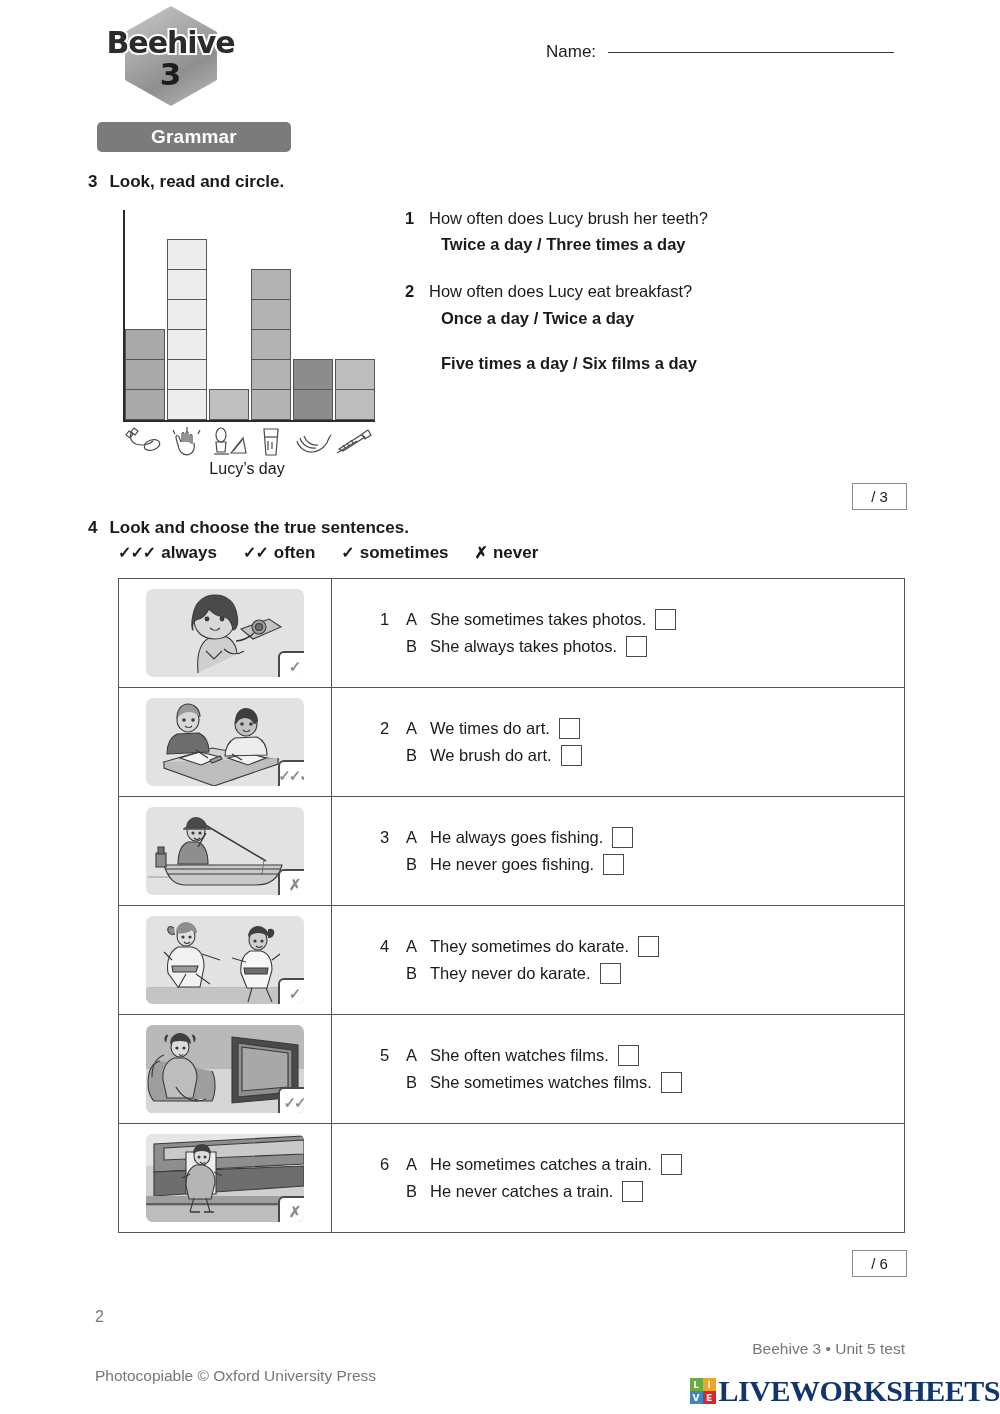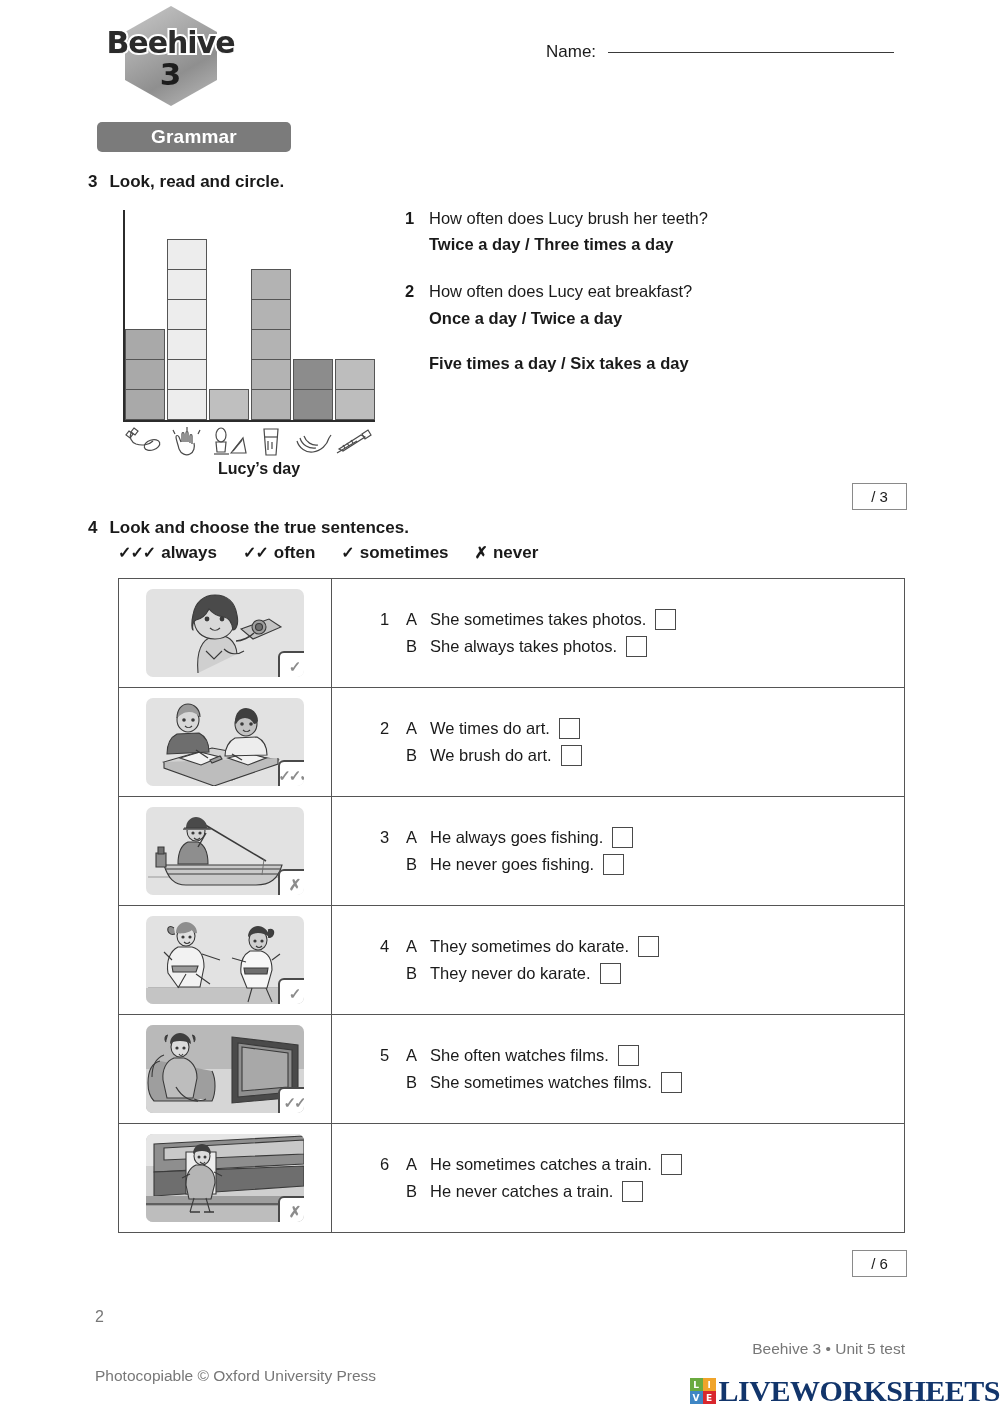--- a/index.html
+++ b/index.html
@@ -72,29 +72,29 @@
   .bar { width: 40px; display: flex; flex-direction: column-reverse; }
   .bar .cell {
     height: 31px; border: 1px solid #555555; margin-top: -1px; box-sizing: border-box;
   }
   #icon-row {
     position: absolute; left: 7px; top: 220px; width: 250px; height: 34px;
     display: flex; gap: 2px;
   }
   .chart-icon { width: 40px; height: 34px; }
   #chart-caption {
-    position: absolute; left: 12px; top: 255px; width: 258px; text-align: center;
-    font-size: 16px; font-weight: bold;
+    position: absolute; left: 0; top: 255px; width: 258px; text-align: center;
+    font-size: 16px; font-weight: normal;
   }
 
   #ex3-questions { position: absolute; left: 405px; top: 207px; width: 470px; }
   .q-block { margin-bottom: 26px; }
   .q-line { font-size: 16.5px; line-height: 1.35; }
   .q-line .qnum { font-weight: bold; display: inline-block; width: 24px; }
-  .q-answer { font-size: 16.5px; font-weight: bold; margin-left: 24px; margin-top: 6px; }
+  .q-answer { font-size: 16.5px; font-weight: bold; margin-left: 36px; margin-top: 6px; }
 
   
   .score-box {
     position: absolute; width: 53px; height: 25px;
     border: 1px solid #8a8a8a; background: #ffffff;
     display: flex; align-items: center; justify-content: center;
     font-size: 15px; color: #1a1a1a;
   }
   #score3 { left: 852px; top: 483px; }
   #score4 { left: 852px; top: 1250px; }
@@ -283,21 +283,21 @@
 <div id="ex3-questions">
     <div class="q-block">
       <div class="q-line"><span class="qnum">1</span><span>How often does Lucy brush her teeth?</span></div>
       <div class="q-answer">Twice a day / Three times a day</div>
     </div>
     <div class="q-block">
       <div class="q-line"><span class="qnum">2</span><span>How often does Lucy eat breakfast?</span></div>
       <div class="q-answer">Once a day / Twice a day</div>
     </div>
     <div class="q-block">
-      <div class="q-answer">Five times a day / Six takes a day</div>
+      <div class="q-answer">Five times a day / Six films a day</div>
     </div>
   </div>
 
 <div class="score-box" id="score3">/ 3</div>
 
 <div id="ex4-head">
   <span class="num">4</span><span>Look and choose the true sentences.</span>
 </div>
 
 <div id="ex4-legend">

